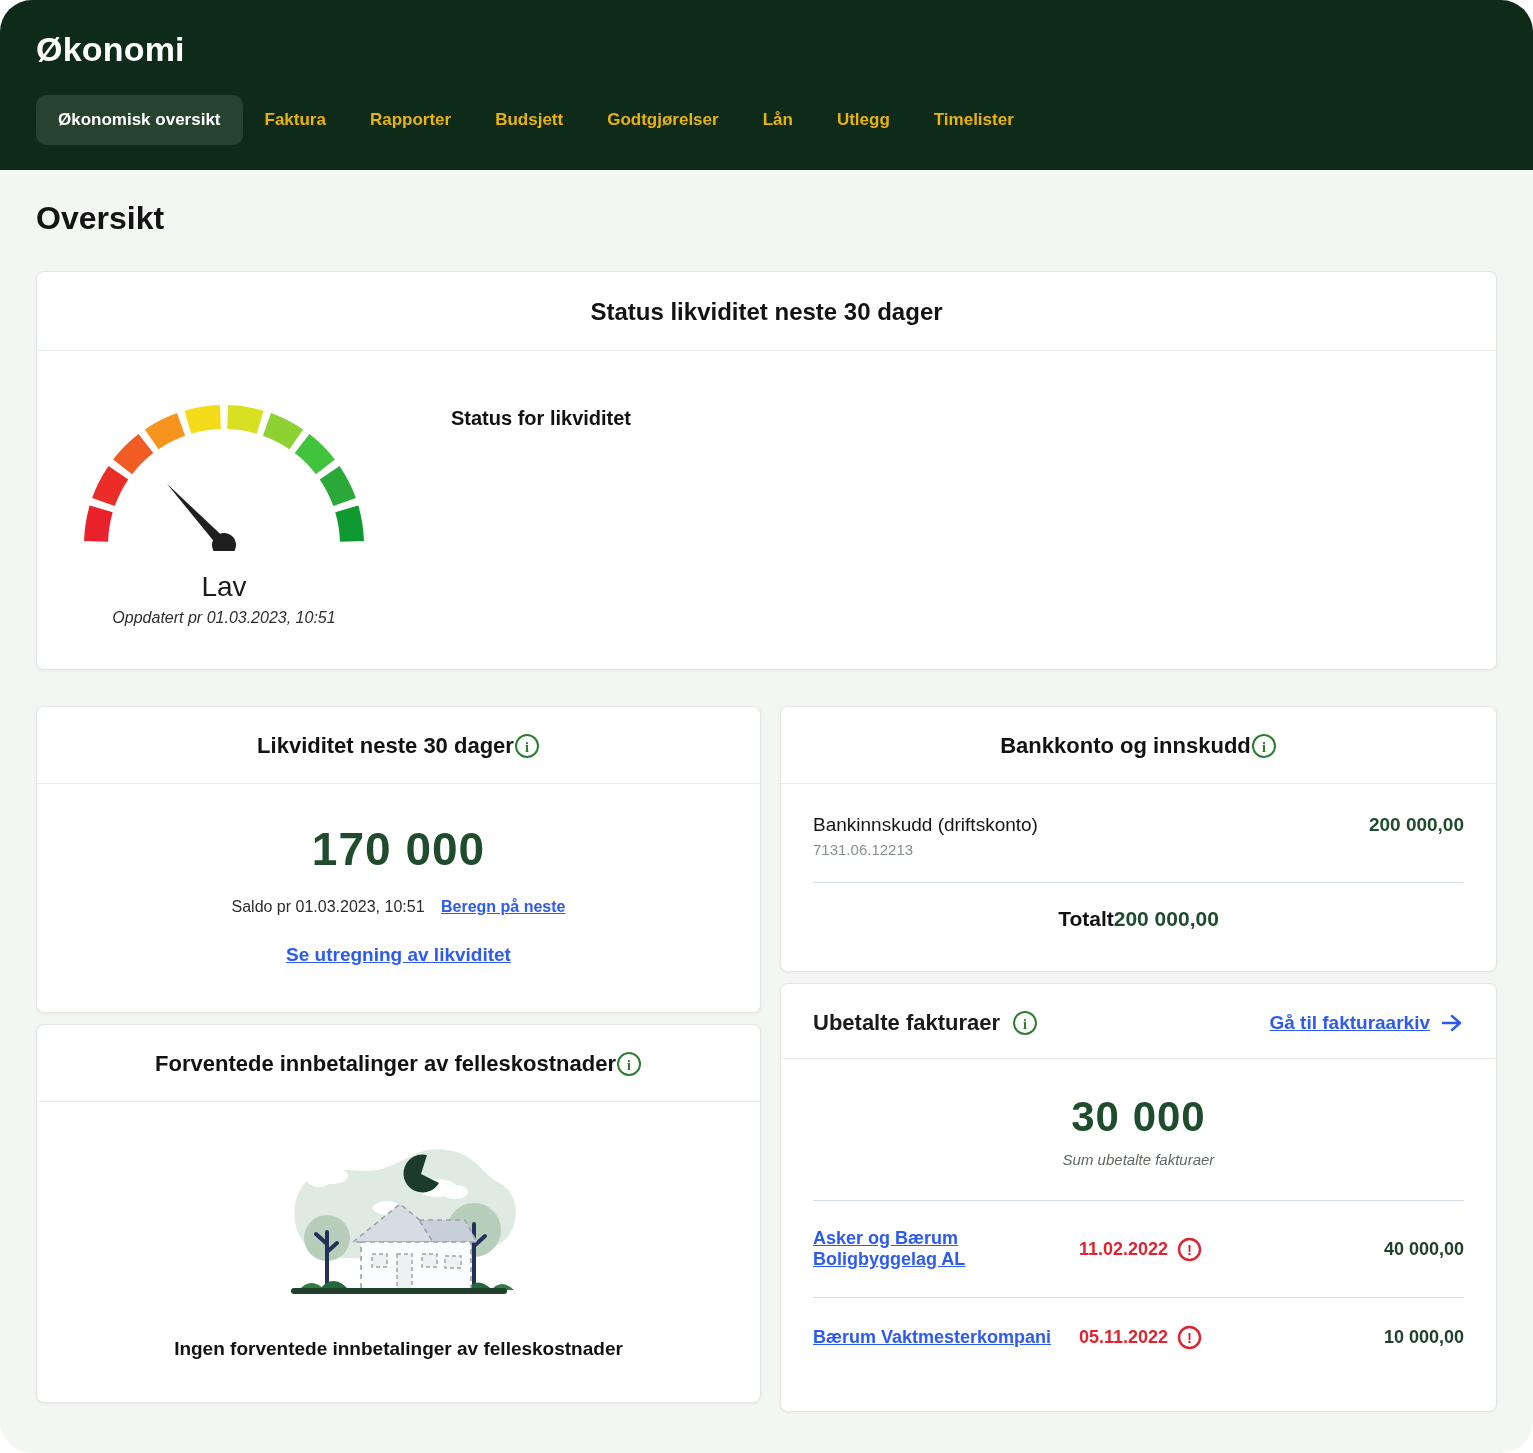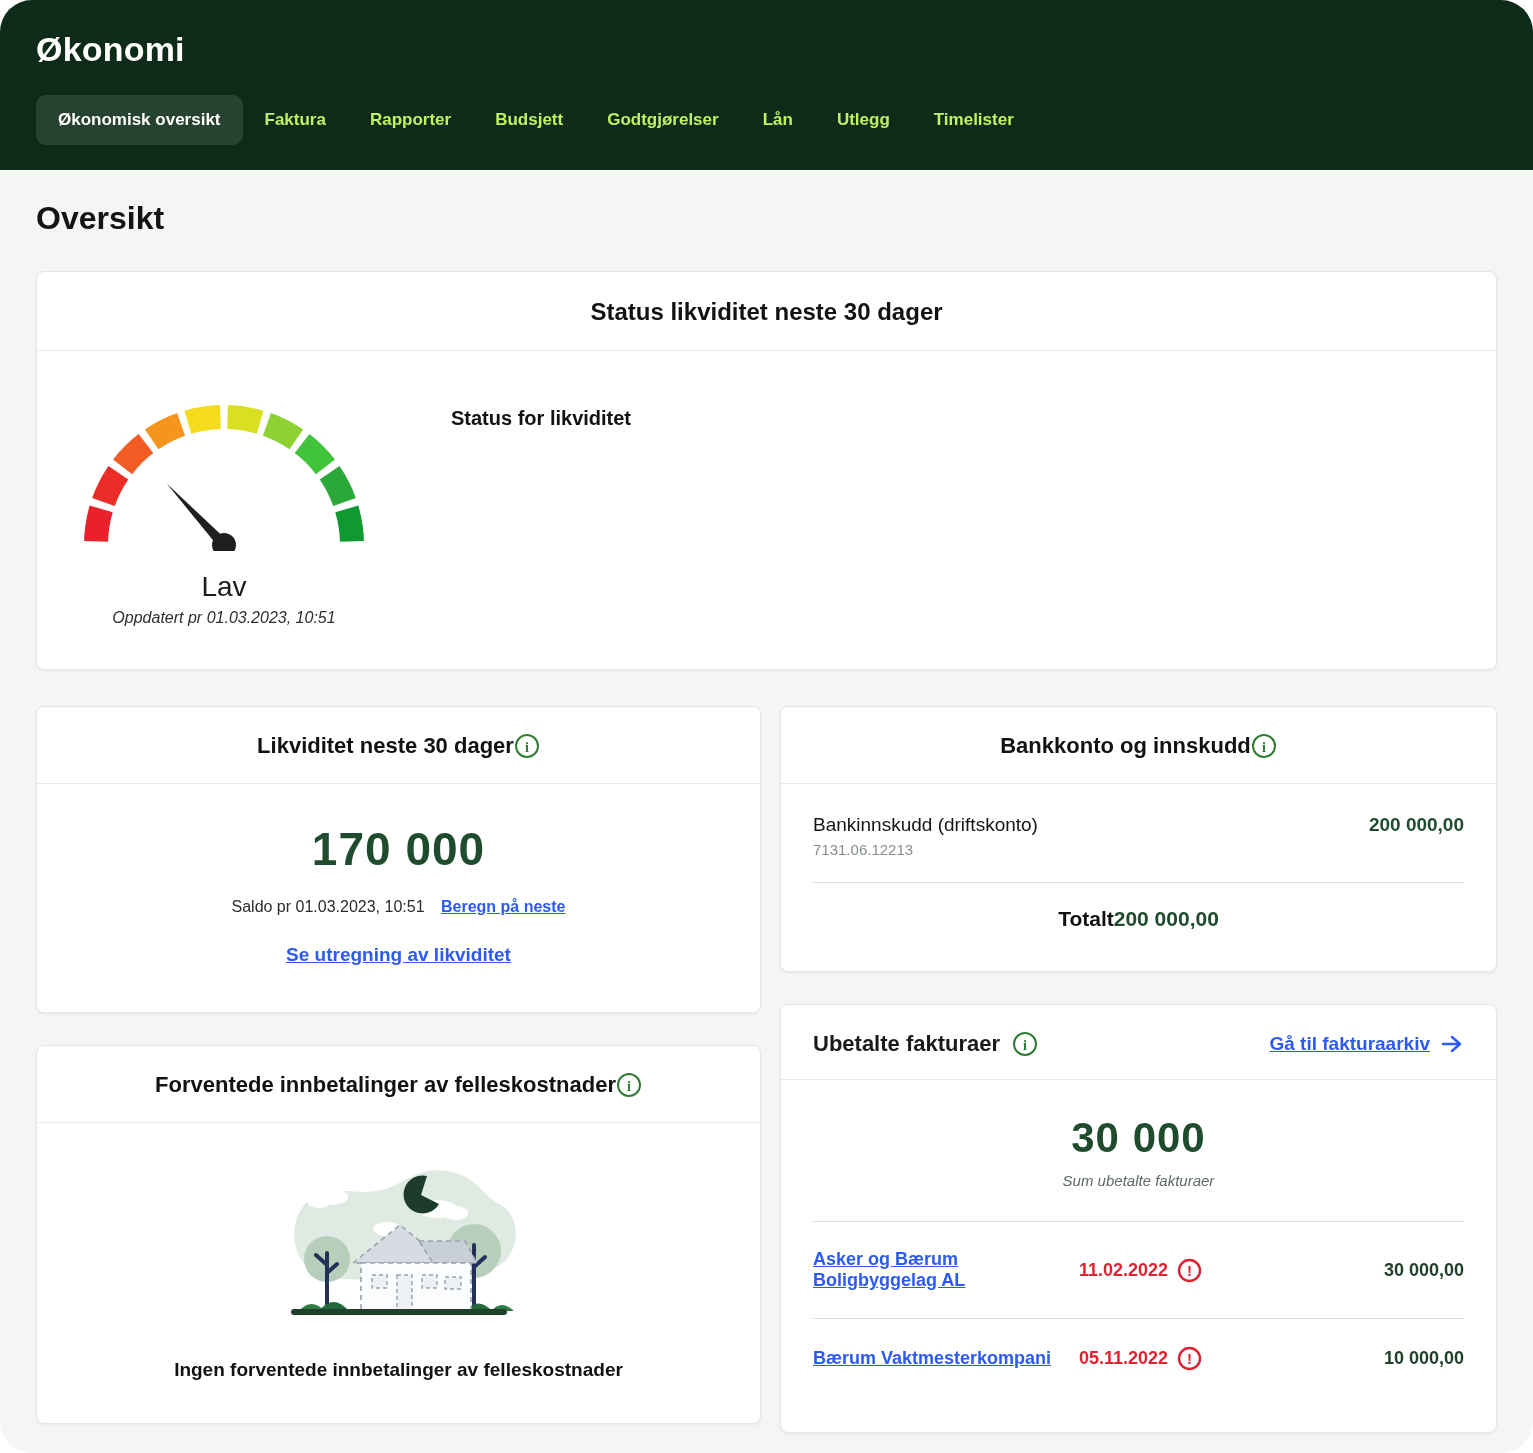--- a/index.html
+++ b/index.html
@@ -21,21 +21,21 @@
     background: #0e2b1a;
     padding: 30px 36px 0 36px;
     height: 170px;
   }
   .app-title {
     color: #ffffff; font-size: 34px; font-weight: 700;
     letter-spacing: 0.2px;
   }
   .tabs { display: flex; align-items: center; margin-top: 26px; }
   .tab {
-    color: #bef264; font-size: 17px; font-weight: 700;
+    color: #eab308; font-size: 17px; font-weight: 700;
     padding: 15px 22px; text-decoration: none; cursor: pointer;
     border-radius: 10px; white-space: nowrap;
   }
   .tab.active { background: #27432f; color: #ffffff; }
   
   main { padding: 0 36px 40px 36px; }
   .page-title { font-size: 32px; font-weight: 700; color: #141414; margin: 30px 0 34px 0; }
   .card {
     background: #ffffff;
     border: 1px solid #e3e7e3;
@@ -53,21 +53,21 @@
   .info-icon { flex: 0 0 auto; display: inline-block; }
   
   .status-card { margin-bottom: 36px; }
   .status-body { display: flex; padding: 28px 32px 42px 32px; }
   .gauge-wrap { width: 310px; text-align: center; }
   .gauge-label { font-size: 28px; font-weight: 500; color: #1c1c1c; margin-top: 16px; }
   .gauge-updated { font-size: 16px; font-style: italic; color: #2e2e2e; margin-top: 6px; }
   .status-side { margin-left: 72px; padding-top: 28px; font-size: 20px; font-weight: 700; color: #121212; }
   
   .grid { display: grid; grid-template-columns: 725px 717px; column-gap: 19px; align-items: start; }
-  .col { display: flex; flex-direction: column; gap: 32px; }
+  .col { display: flex; flex-direction: column; gap: 11px; }
   
   .liq-body { text-align: center; padding: 38px 32px 46px 32px; }
   .big-amount { font-size: 46px; font-weight: 700; color: #1e4c2c; letter-spacing: 1px; }
   .liq-meta { margin-top: 22px; font-size: 16px; color: #2b2b2b; }
   .liq-meta .saldo { }
   a.link {
     color: #2c5af2; font-weight: 700; text-decoration: underline; cursor: pointer;
   }
   .liq-meta a.link { margin-left: 12px; font-size: 16px; }
   .liq-calc { margin-top: 28px; font-size: 19px; }
@@ -267,21 +267,21 @@
               <div class="inv-name">
                 <a class="link">Asker og Bærum Boligbyggelag AL</a>
               </div>
               <div class="inv-due">
                 <span>11.02.2022</span>
                 <svg width="25" height="25" viewBox="0 0 25 25">
                   <circle cx="12.5" cy="12.5" r="10.5" fill="none" stroke="#dd2430" stroke-width="2.4"></circle>
                   <text x="12.5" y="18" text-anchor="middle" font-size="15" font-weight="bold" fill="#dd2430" font-family="Liberation Sans, sans-serif">!</text>
                 </svg>
               </div>
-              <div class="inv-amount">30 000,00</div>
+              <div class="inv-amount">40 000,00</div>
             </div>
             <div class="inv-row">
               <div class="inv-name">
                 <a class="link">Bærum Vaktmesterkompani</a>
               </div>
               <div class="inv-due">
                 <span>05.11.2022</span>
                 <svg width="25" height="25" viewBox="0 0 25 25">
                   <circle cx="12.5" cy="12.5" r="10.5" fill="none" stroke="#dd2430" stroke-width="2.4"></circle>
                   <text x="12.5" y="18" text-anchor="middle" font-size="15" font-weight="bold" fill="#dd2430" font-family="Liberation Sans, sans-serif">!</text>

